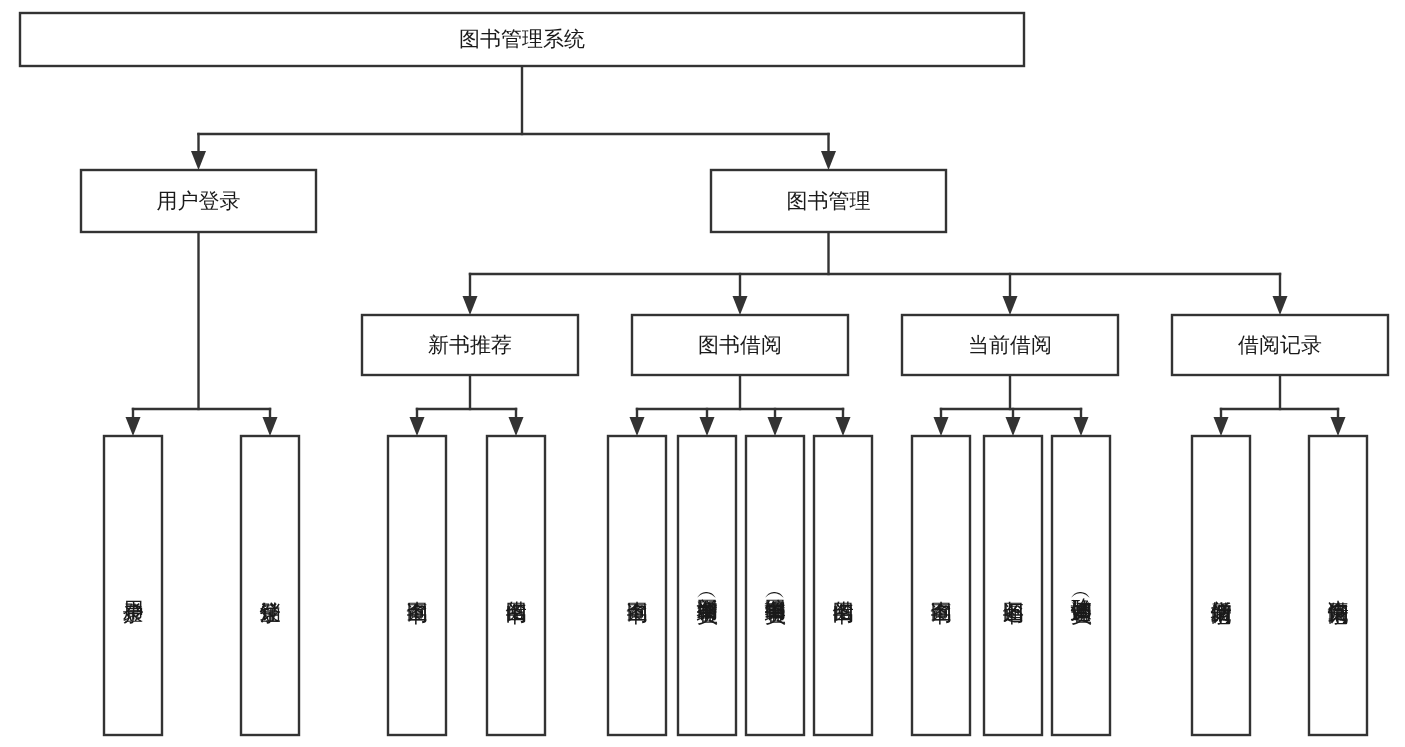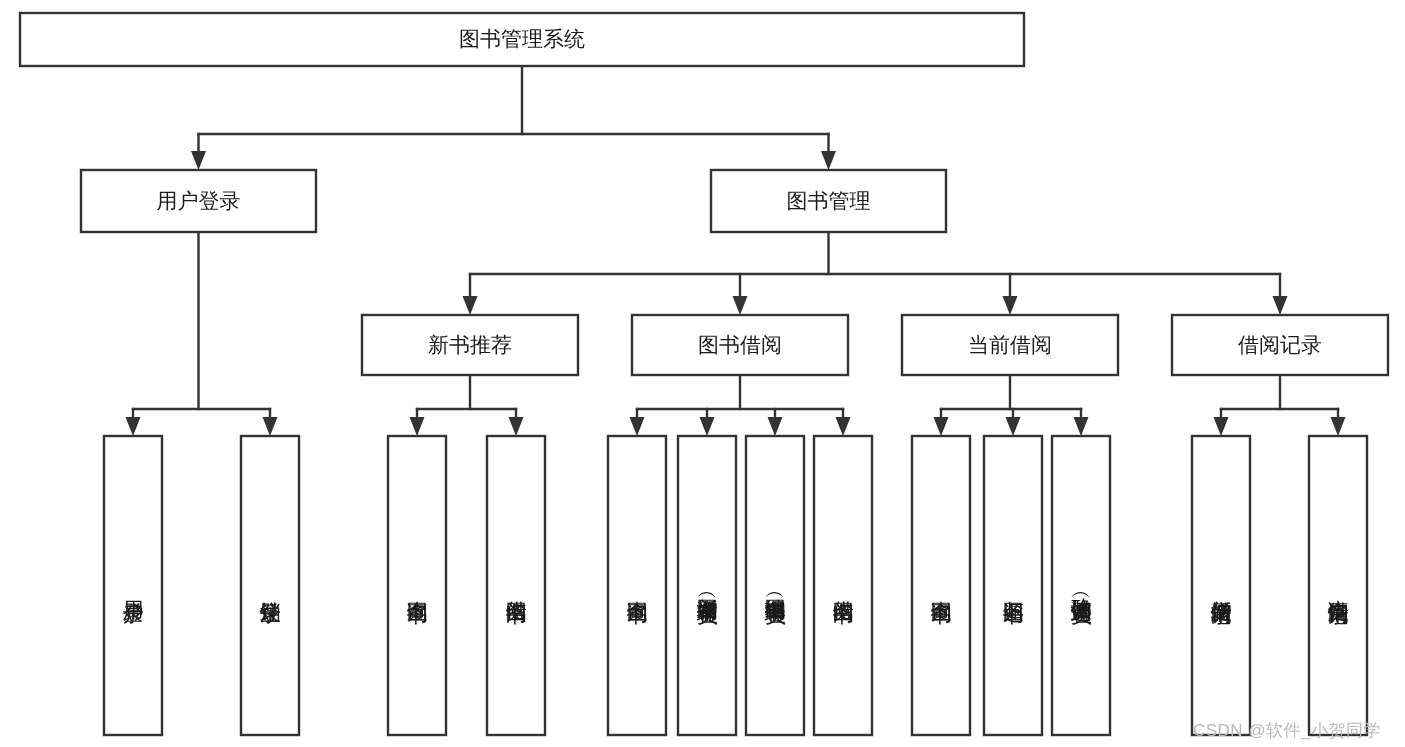--- a/index.html
+++ b/index.html
@@ -177,14 +177,13 @@
       <div class="leaf-label-wrap" style="left: 678px; top: 436px; width: 58px; height: 299px;">新增图书（管理员）</div>
       <div class="leaf-label-wrap" style="left: 746px; top: 436px; width: 58px; height: 299px;">编辑图书（管理员）</div>
       <div class="leaf-label-wrap" style="left: 814px; top: 436px; width: 58px; height: 299px;">借阅图书</div>
       <div class="leaf-label-wrap" style="left: 912px; top: 436px; width: 58px; height: 299px;">查询图书</div>
       <div class="leaf-label-wrap" style="left: 984px; top: 436px; width: 58px; height: 299px;">归还图书</div>
       <div class="leaf-label-wrap" style="left: 1052px; top: 436px; width: 58px; height: 299px;">确认归还（管理员）</div>
       <div class="leaf-label-wrap" style="left: 1192px; top: 436px; width: 58px; height: 299px;">新增借阅记录</div>
       <div class="leaf-label-wrap" style="left: 1309px; top: 436px; width: 58px; height: 299px;">查询借阅记录</div>
     </div>
 
-  <div class="watermark">CSDN @软件_小贺同学</div>
 </div>
 
 </body></html>

